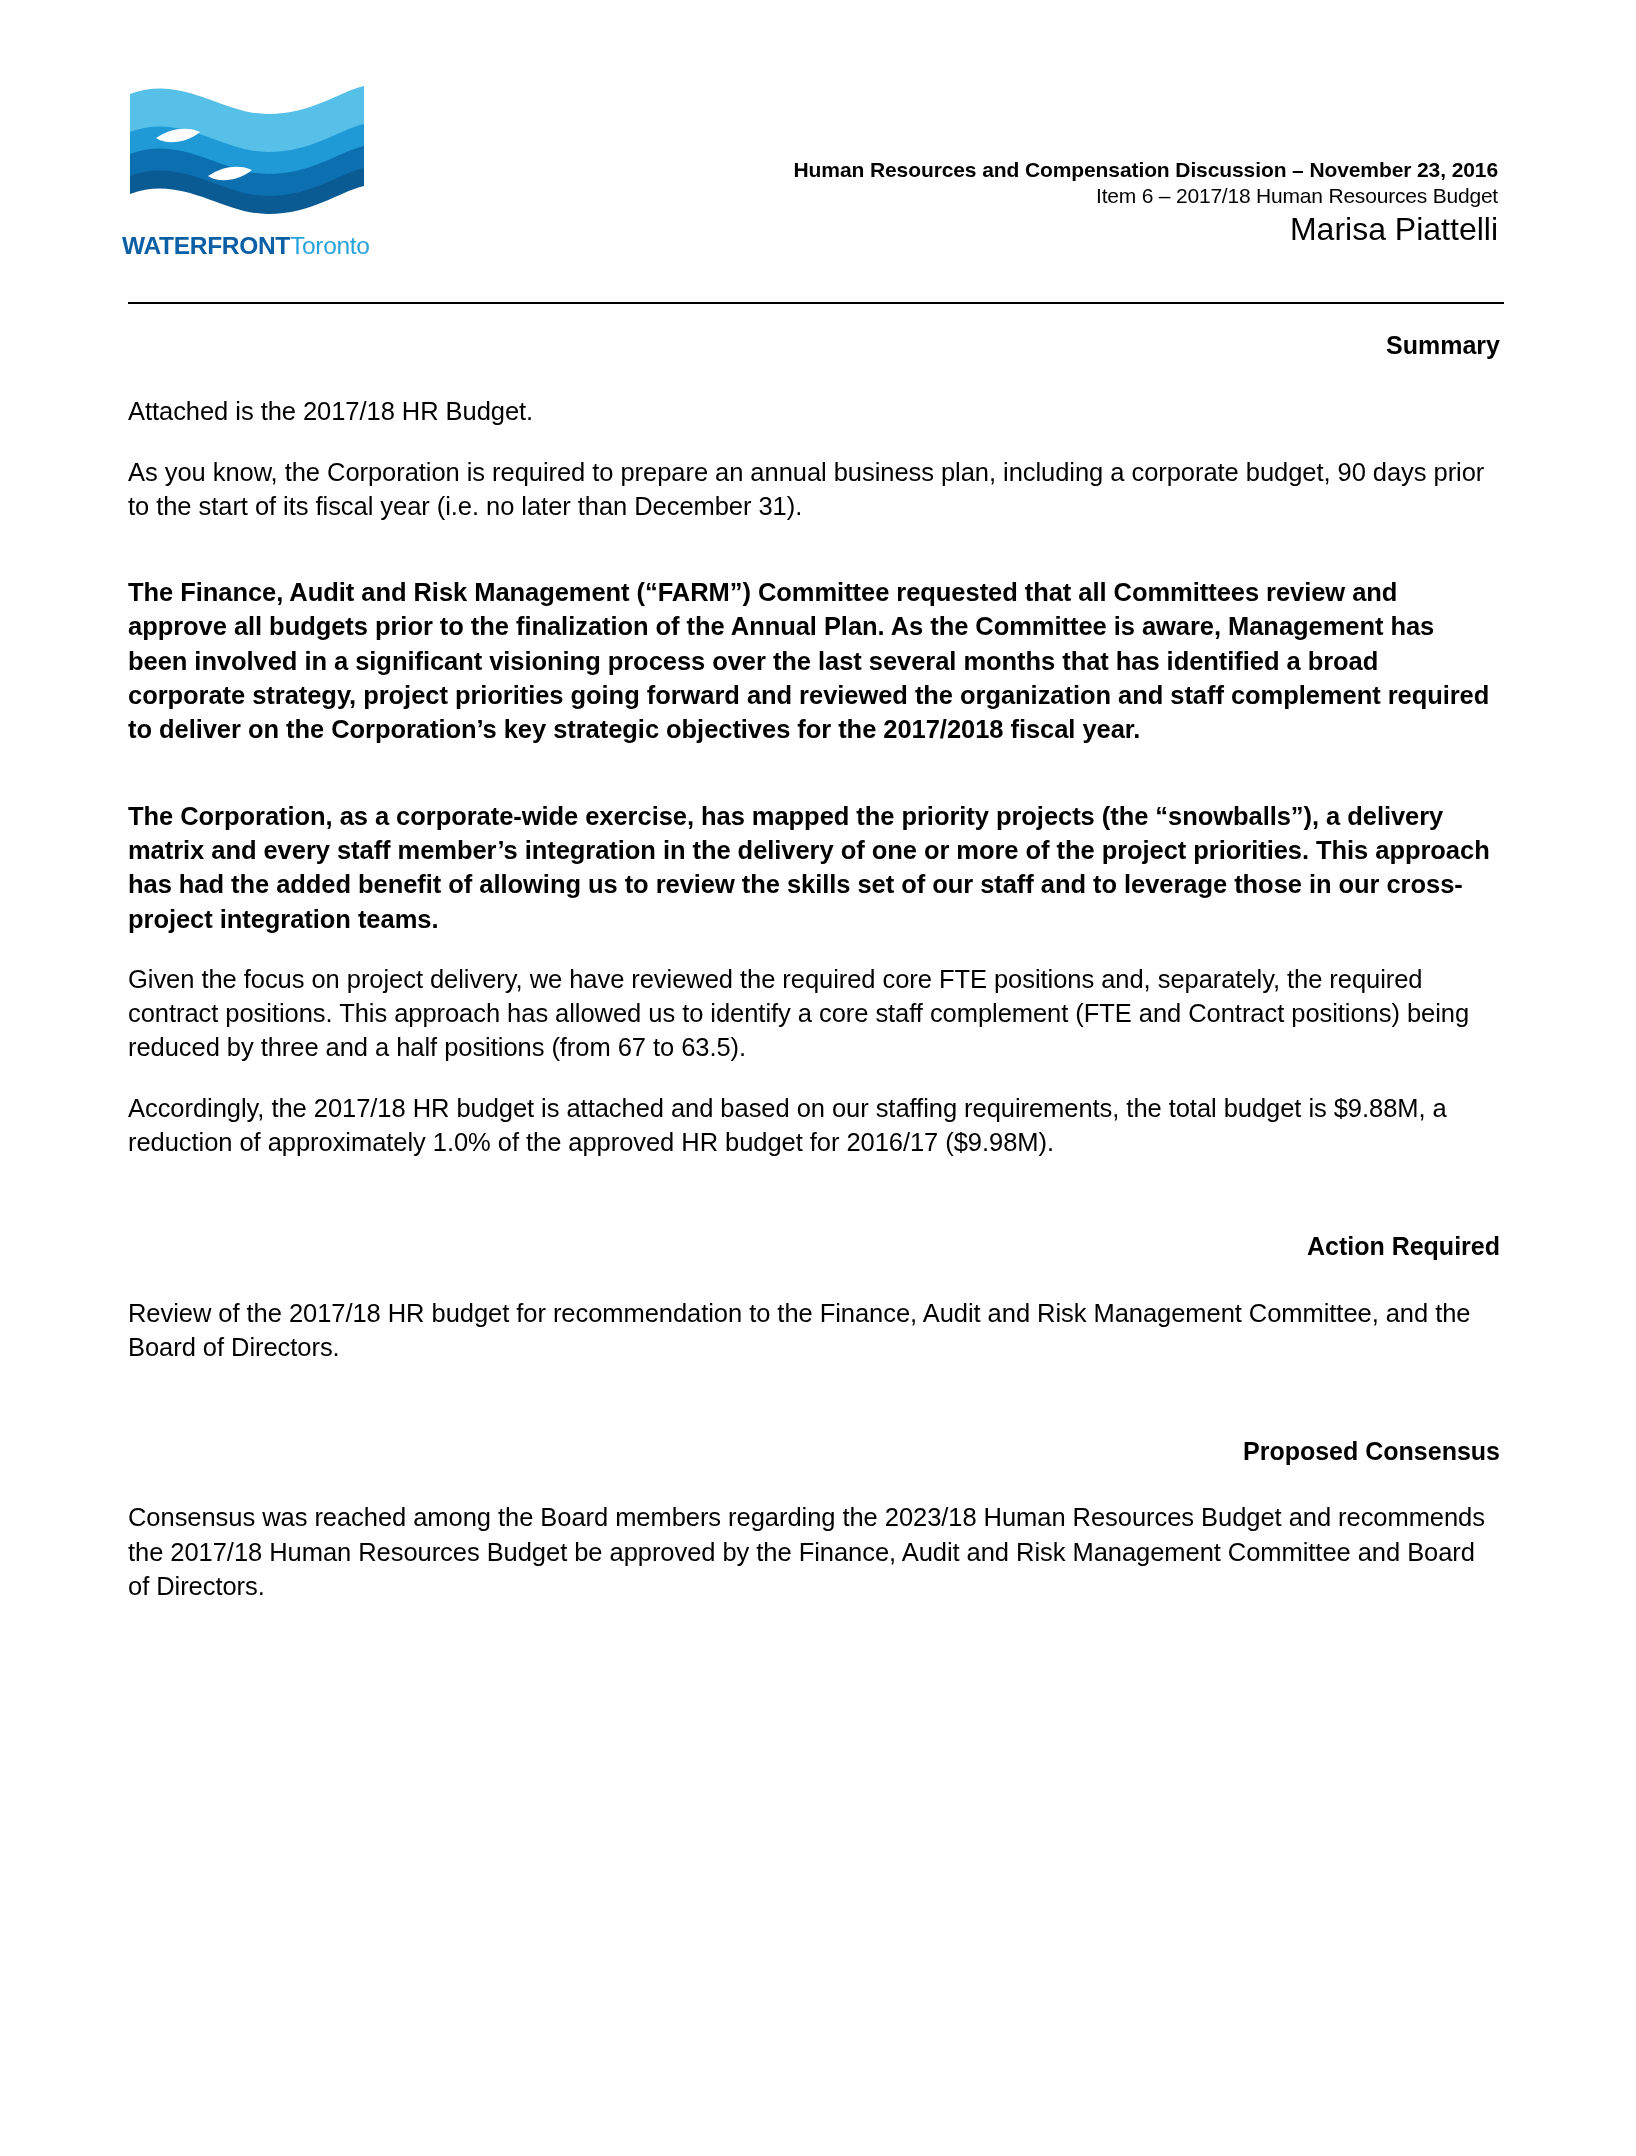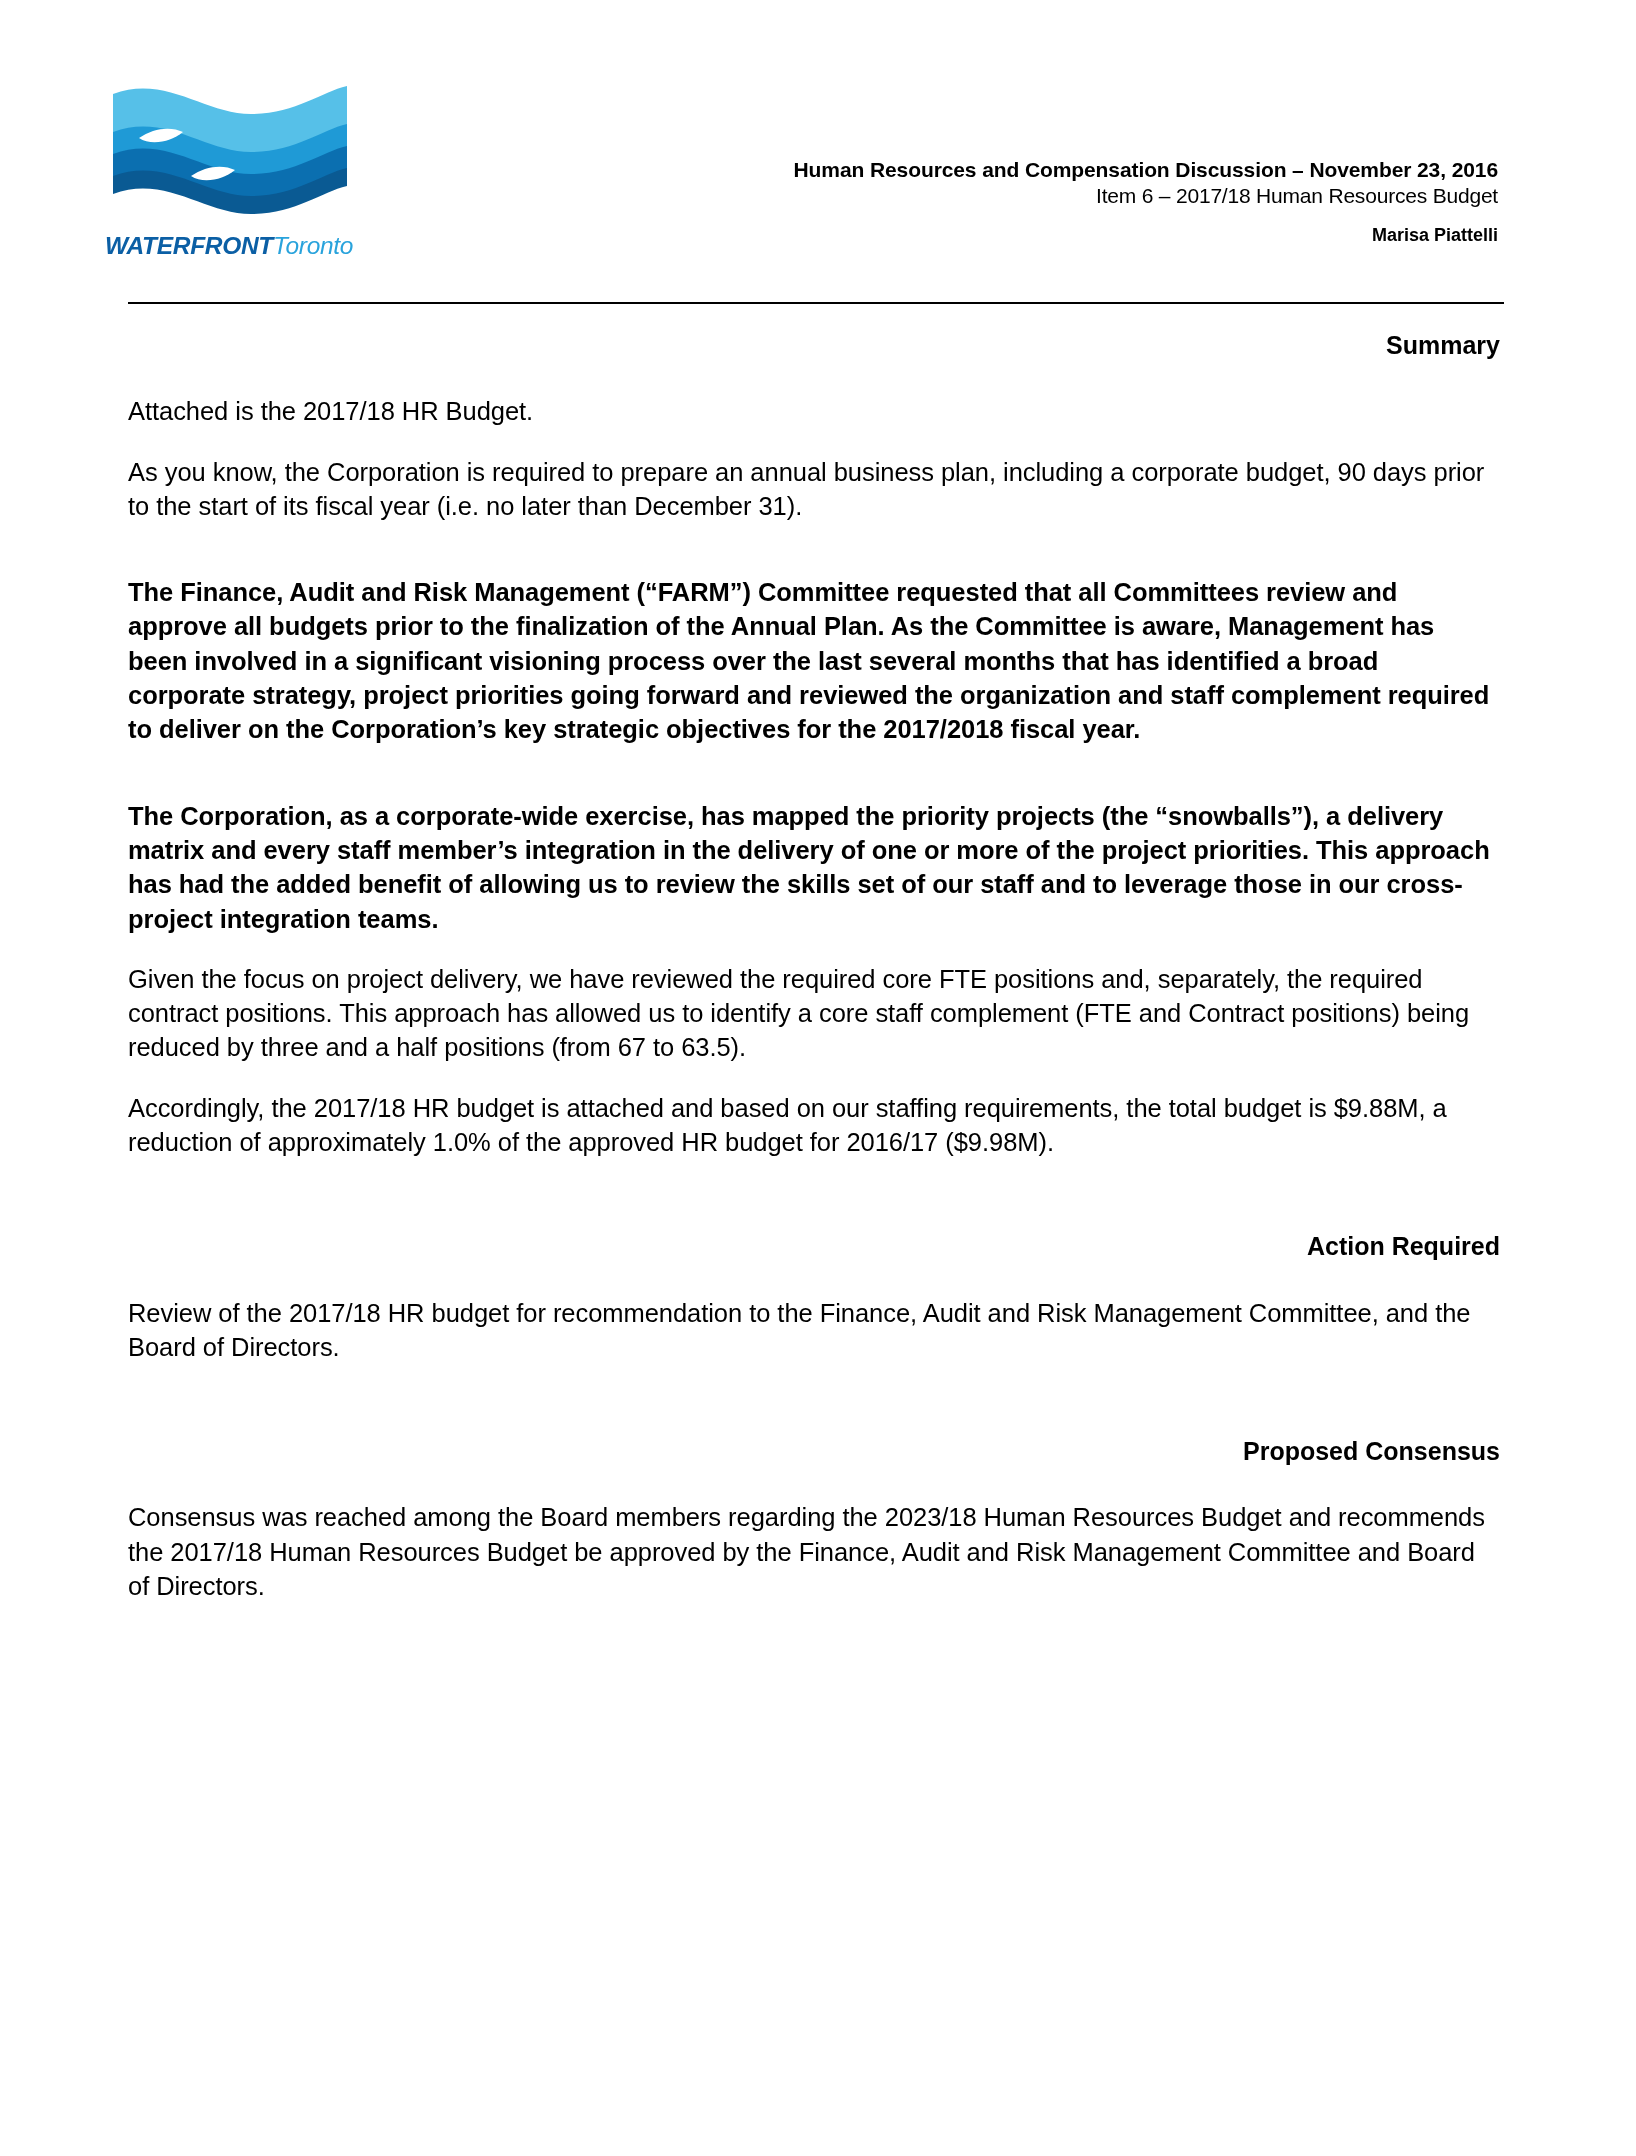--- a/index.html
+++ b/index.html
@@ -21,24 +21,23 @@
   
   .header {
     position: absolute;
     left: 0;
     top: 0;
     width: 1636px;
     height: 310px;
   }
   .logo-block {
     position: absolute;
-    left: 105px;
+    left: 122px;
     top: 80px;
     width: 260px;
-    font-style: italic;
   }
   .logo-mark {
     width: 250px;
     height: 150px;
     display: block;
   }
   .logo-wordmark {
     margin-top: 4px;
     font-family: "Liberation Sans", sans-serif;
     font-size: 24.5px;
@@ -71,25 +70,25 @@
   }
   .title-line-2 {
     font-size: 21px;
     font-weight: normal;
     line-height: 1.18;
     white-space: nowrap;
     letter-spacing: -0.2px;
     margin-top: 1px;
   }
   .title-line-3 {
-    font-size: 18px;
-    font-weight: bold;
+    font-size: 32px;
+    font-weight: normal;
     line-height: 1.18;
     white-space: nowrap;
-    margin-top: 16px;
+    margin-top: 2px;
   }
 
   .header-rule {
     position: absolute;
     left: 128px;
     right: 132px;
     top: 302px;
     height: 2px;
     background: #000000;
   }

